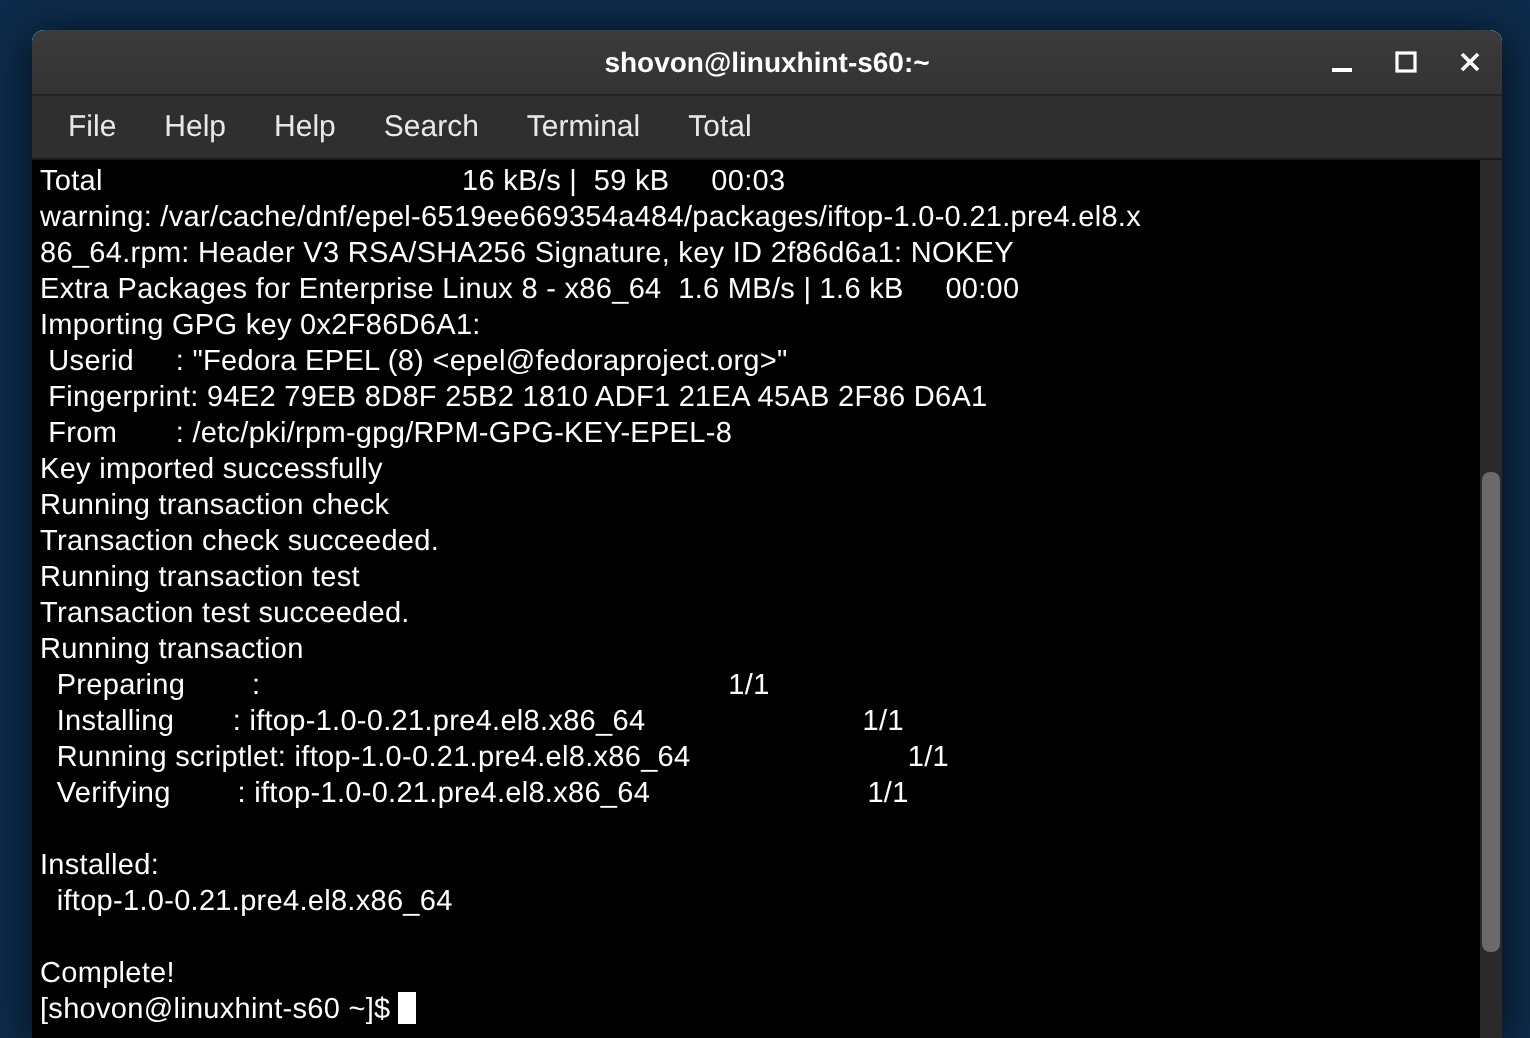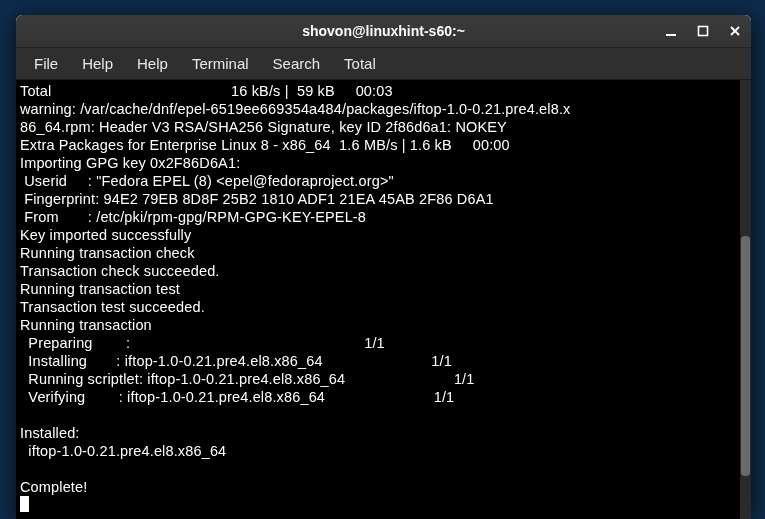--- a/index.html
+++ b/index.html
@@ -135,22 +135,22 @@
             <path d="M2 2 L10 10 M10 2 L2 10" stroke="#fff" stroke-width="1.8"></path>
           </svg>
       </div>
     </div>
   </div>
 
   <div class="menubar">
     <span class="menu-item">File</span>
     <span class="menu-item">Help</span>
     <span class="menu-item">Help</span>
+    <span class="menu-item">Search</span>
     <span class="menu-item">Terminal</span>
-    <span class="menu-item">Search</span>
     <span class="menu-item">Total</span>
   </div>
 
   <div class="terminal" id="term">Total                                           16 kB/s |  59 kB     00:03    
 warning: /var/cache/dnf/epel-6519ee669354a484/packages/iftop-1.0-0.21.pre4.el8.x
 86_64.rpm: Header V3 RSA/SHA256 Signature, key ID 2f86d6a1: NOKEY
 Extra Packages for Enterprise Linux 8 - x86_64  1.6 MB/s | 1.6 kB     00:00    
 Importing GPG key 0x2F86D6A1:
  Userid     : "Fedora EPEL (8) &lt;epel@fedoraproject.org&gt;"
  Fingerprint: 94E2 79EB 8D8F 25B2 1810 ADF1 21EA 45AB 2F86 D6A1
@@ -163,18 +163,18 @@
 Running transaction
   Preparing        :                                                        1/1
   Installing       : iftop-1.0-0.21.pre4.el8.x86_64                          1/1
   Running scriptlet: iftop-1.0-0.21.pre4.el8.x86_64                          1/1
   Verifying        : iftop-1.0-0.21.pre4.el8.x86_64                          1/1
 
 Installed:
   iftop-1.0-0.21.pre4.el8.x86_64                                                
 
 Complete!
-<span class="cursor"></span></div>
+<span>[shovon@linuxhint-s60 ~]$ </span><span class="cursor"></span></div>
 
   <div class="scrollbar">
     <div class="scrollbar-thumb"></div>
   </div>
 </div>
 
 </body></html>

